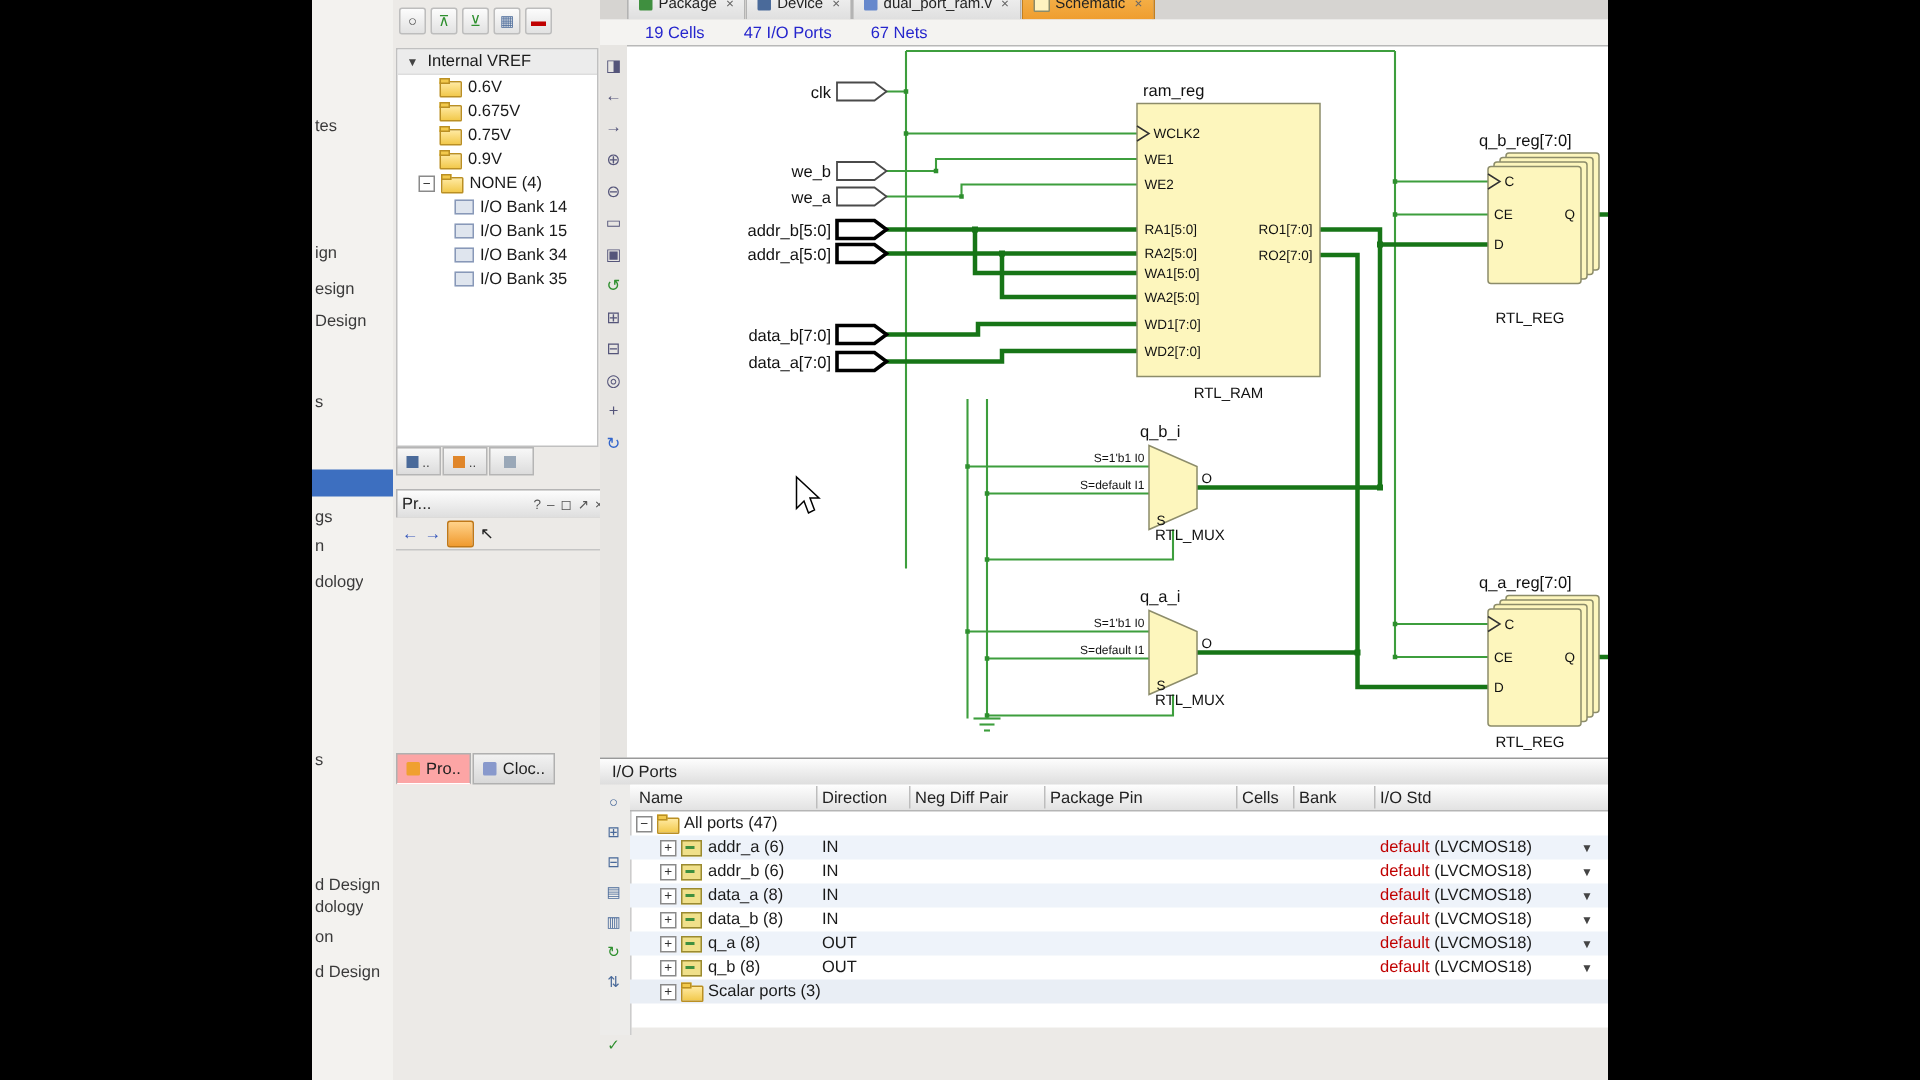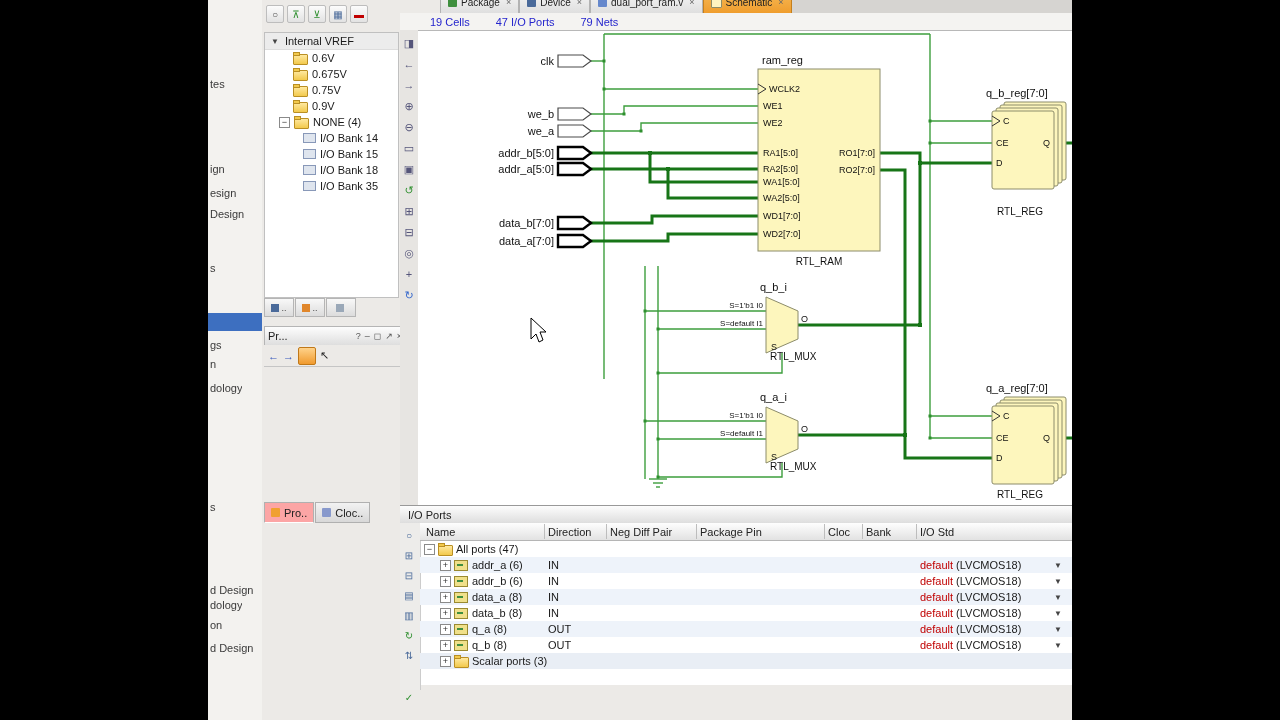--- a/index.html
+++ b/index.html
@@ -42,21 +42,21 @@
   .cursor-ic{font-size:11px;color:#222;}
   .props-body{position:absolute;left:2px;top:367px;width:134px;height:133px;background:#e3e1de;border:1px solid #c8c6c2;
               display:flex;flex-direction:column;align-items:center;justify-content:center;color:#7d7d7d;font-size:11px;}
   .props-tabs{position:absolute;left:2px;top:502px;display:flex;gap:1px;}
   .ptab{height:19px;padding:0 6px;display:flex;align-items:center;gap:4px;font-size:11px;color:#222;
         background:linear-gradient(#f2f2f2,#d8d8d8);border:1px solid #b0b0b0;}
   .ptab.active{background:#fca5a5;border-bottom-color:#fff;}
   .ptab-ic{width:9px;height:9px;display:inline-block;border-radius:1px;}
   
   .editor{position:absolute;left:400px;top:0;width:672px;height:720px;background:#eceae7;}
-  .tabbar{height:13px;display:flex;align-items:flex-end;overflow:hidden;background:#d6d4d1;margin-left:40px;}
+  .tabbar{height:13px;display:flex;align-items:flex-end;padding-left:18px;overflow:hidden;background:#d6d4d1;}
   .tab{height:22px;display:flex;align-items:center;gap:4px;padding:0 7px;font-size:10px;color:#222;
        background:linear-gradient(#f6f6f6,#dfdfdf);border:1px solid #b3b3b3;border-bottom:none;
        border-radius:3px 3px 0 0;white-space:nowrap;}
   .tab.active{background:linear-gradient(#f7b955,#ef9d2e);border-color:#c47f1d;}
   .tab-x{color:#666;font-size:9px;margin-left:2px;}
   .tab-ic{width:9px;height:9px;display:inline-block;border-radius:1px;}
   .statsbar{height:17px;background:#f4f3f1;border-bottom:1px solid #bdbdbd;display:flex;gap:26px;
             padding-left:30px;align-items:center;font-size:11px;}
   .stat-link{color:#2525cd;}
   .canvas-wrap{position:absolute;left:0;top:30px;width:672px;height:497px;}
@@ -156,21 +156,21 @@
     <div class="trow" style="padding-left:38px">
       <span class="chip"></span>
       <span>I/O Bank 14</span>
     </div>
     <div class="trow" style="padding-left:38px">
       <span class="chip"></span>
       <span>I/O Bank 15</span>
     </div>
     <div class="trow" style="padding-left:38px">
       <span class="chip"></span>
-      <span>I/O Bank 18</span>
+      <span>I/O Bank 34</span>
     </div>
     <div class="trow" style="padding-left:38px">
       <span class="chip"></span>
       <span>I/O Bank 35</span>
     </div>
   </div>
 
   <div class="pkg-minitabs">
     <div class="mtab">
       <span class="sq" style="background:#4a6a9a"></span>
@@ -234,21 +234,21 @@
     <div class="tab active">
       <span class="tab-ic" style="background:#fff3c0;border:1px solid #8c8c6a"></span>
       <span>Schematic</span>
       <span class="tab-x">×</span>
     </div>
   </div>
 
   <div class="statsbar">
     <span class="stat-link">19 Cells</span>
     <span class="stat-link">47 I/O Ports</span>
-    <span class="stat-link">79 Nets</span>
+    <span class="stat-link">67 Nets</span>
   </div>
 
   <div class="canvas-wrap">
     <div class="vtoolbar">
       <div class="vt-ic">◨</div>
       <div class="vt-ic">←</div>
       <div class="vt-ic">→</div>
       <div class="vt-ic">⊕</div>
       <div class="vt-ic">⊖</div>
       <div class="vt-ic">▭</div>
@@ -437,21 +437,21 @@
       <div class="io-ic" style="color:#2e8f2e">↻</div>
       <div class="io-ic">⇅</div>
       <div class="io-ic" style="margin-top:26px;color:#2e8f2e">✓</div>
     </div>
     <div class="io-table">
       <div class="io-cols">
         <div class="hc" style="left:6px">Name</div>
         <div class="hc" style="left:128px">Direction</div>
         <div class="hc" style="left:190px">Neg Diff Pair</div>
         <div class="hc" style="left:280px">Package Pin</div>
-        <div class="hc" style="left:408px">Cloc</div>
+        <div class="hc" style="left:408px">Cells</div>
         <div class="hc" style="left:446px">Bank</div>
         <div class="hc" style="left:500px">I/O Std</div>
         <div class="hsep" style="left:124px"></div>
           <div class="hsep" style="left:186px"></div>
         <div class="hsep" style="left:276px"></div>
           <div class="hsep" style="left:404px"></div>
         <div class="hsep" style="left:442px"></div>
           <div class="hsep" style="left:496px"></div>
       </div>
 

